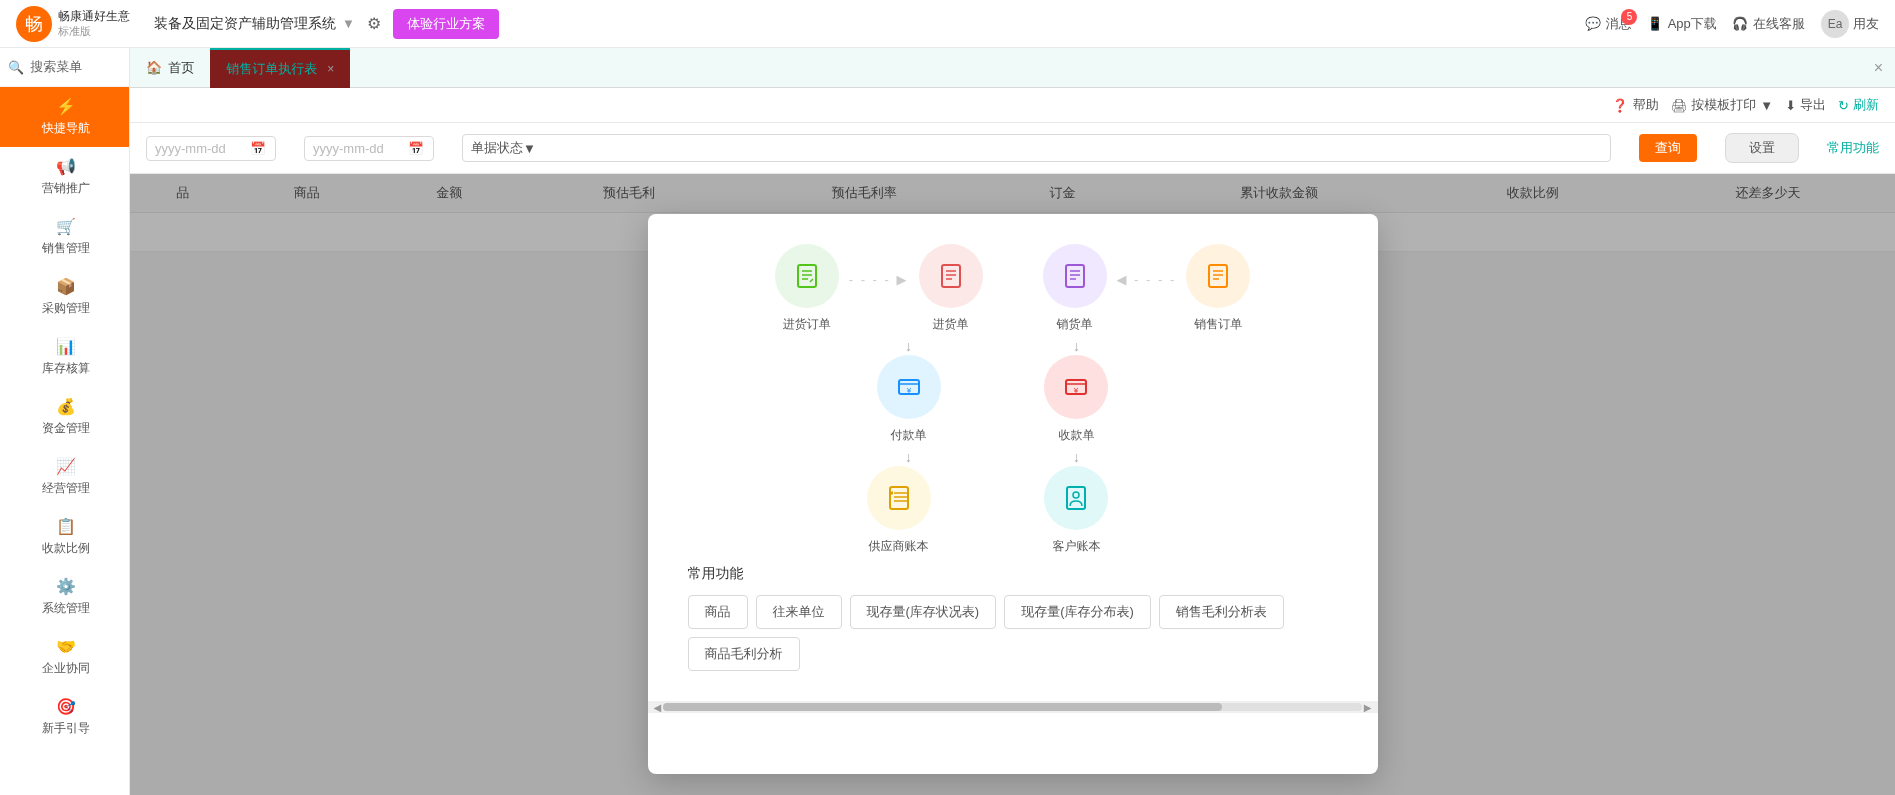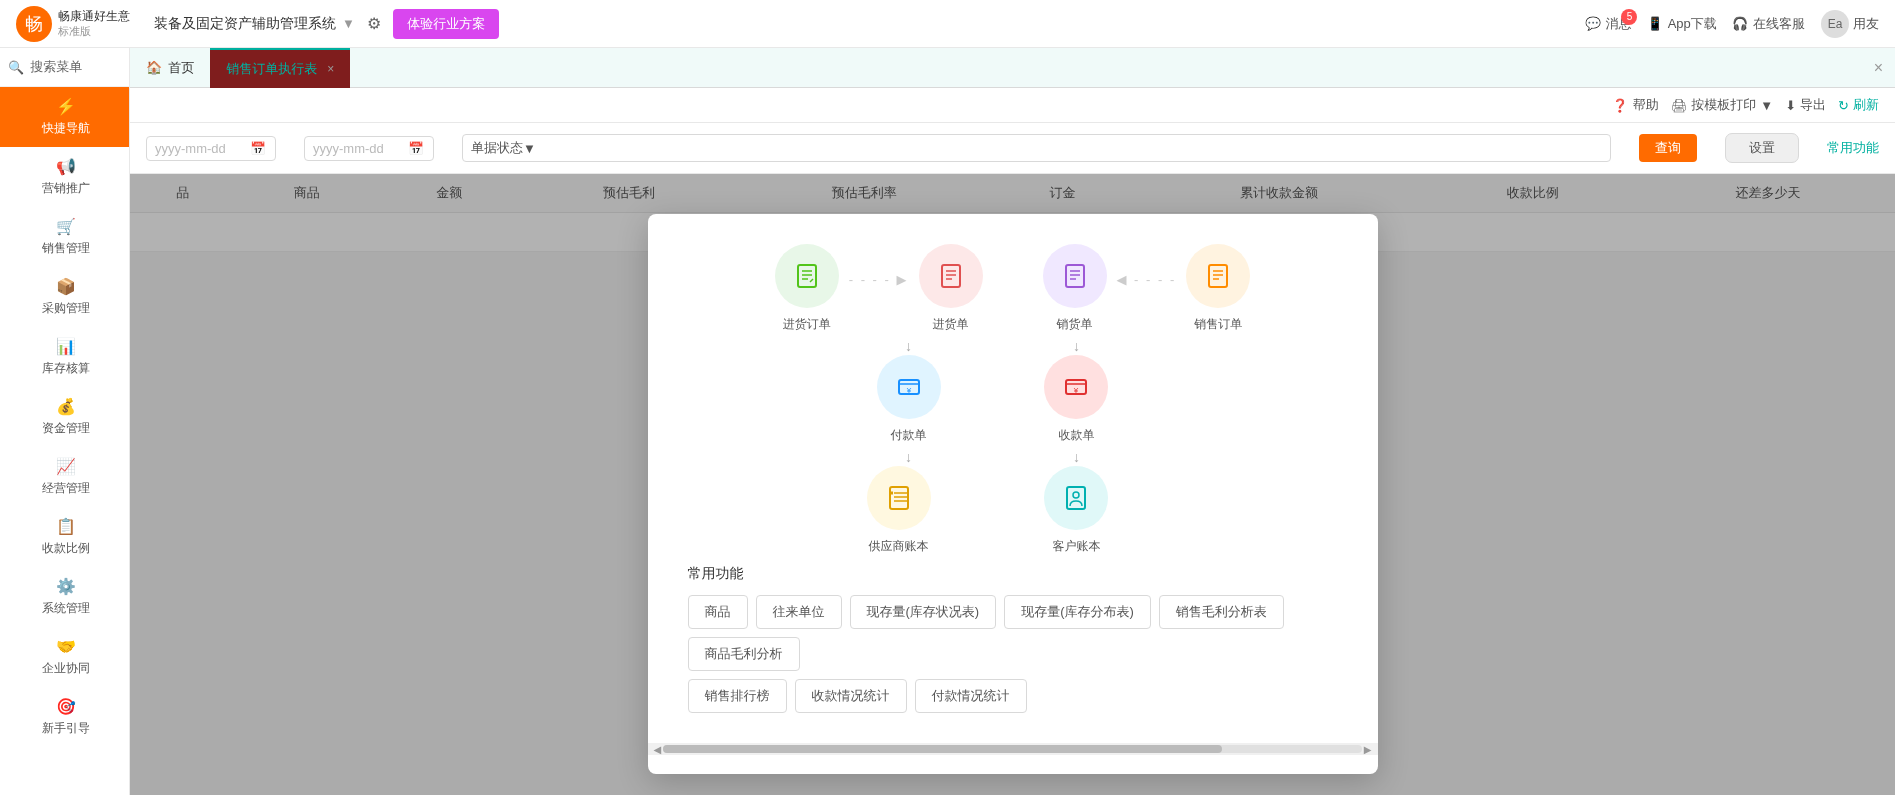--- a/index.html
+++ b/index.html
@@ -409,25 +409,20 @@
               <div class="common-functions">
                 <div class="common-title">常用功能</div>
                 <div class="func-buttons">
                   <button class="func-btn">商品</button>
                   <button class="func-btn">往来单位</button>
                   <button class="func-btn">现存量(库存状况表)</button>
                   <button class="func-btn">现存量(库存分布表)</button>
                   <button class="func-btn">销售毛利分析表</button>
                   <button class="func-btn">商品毛利分析</button>
                 </div>
-                <div class="func-buttons" style="margin-top:8px;">
-                  <button class="func-btn">销售排行榜</button>
-                  <button class="func-btn">收款情况统计</button>
-                  <button class="func-btn">付款情况统计</button>
-                </div>
               </div>
 
             </div>
 
             <div class="modal-scrollbar">
               <span class="modal-scrollbar-arrow">◀</span>
               <div class="modal-scrollbar-track">
                 <div class="modal-scrollbar-thumb"></div>
               </div>
               <span class="modal-scrollbar-arrow">▶</span>

